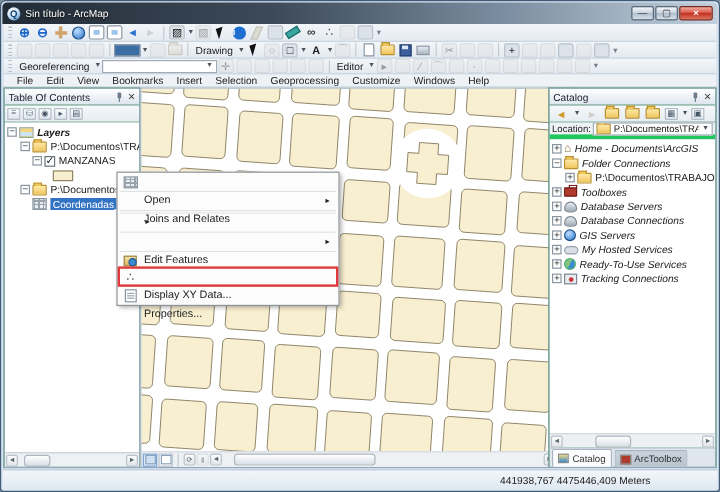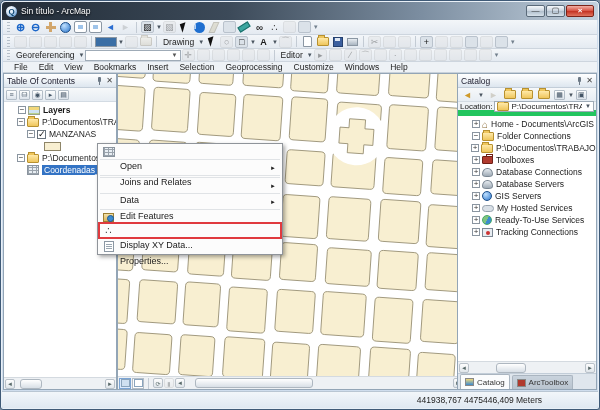--- a/index.html
+++ b/index.html
@@ -76,41 +76,41 @@
     display:flex;align-items:center;padding:0 3px;font-size:8.5px;color:#223;}
   .phead .tools{margin-left:auto;display:flex;gap:3px;align-items:center;}
   .pin{width:8px;height:8px;position:relative;}
   .pin::before{content:"";position:absolute;left:3px;top:0;width:3px;height:5px;background:#6d7a87;border-radius:1px;}
   .pin::after{content:"";position:absolute;left:4px;top:5px;width:1px;height:3px;background:#6d7a87;}
   .xclose{font-size:8px;color:#444;line-height:8px;}
   .ptb{height:14px;background:linear-gradient(#f6f8fa,#e7edf3);border-bottom:1px solid #d3dbe3;display:flex;align-items:center;padding:0 2px;gap:2px;}
   .mini{width:11px;height:10px;border:1px solid #b3bdc7;background:linear-gradient(#fdfefe,#dde4ec);border-radius:1px;display:flex;align-items:center;justify-content:center;font-size:7px;color:#456;}
   .ptree{flex:1;background:#fff;overflow:hidden;padding-top:2px;}
   .trow{display:flex;align-items:center;height:12px;font-size:8.5px;white-space:nowrap;overflow:hidden;}
-  .ind0{padding-left:14px;} .ind1{padding-left:13px;} .ind2{padding-left:23px;} .ind3{padding-left:40px;}
+  .ind0{padding-left:2px;font-style:italic;} .ind1{padding-left:13px;} .ind2{padding-left:23px;} .ind3{padding-left:40px;}
   .exp{width:8px;height:8px;border:1px solid #8a95a0;background:#fff;flex:none;margin-right:2px;
     font-size:8px;line-height:6px;text-align:center;color:#333;}
   .exp.minus::before{content:"−";} .exp.plus::before{content:"+";}
   .ticon{flex:none;margin-right:3px;}
   .i-layers{width:12px;height:9px;background:linear-gradient(180deg,#f2d87b 0 3px,#cfe3f4 3px 6px,#b9d28b 6px);border:1px solid #9aa58f;}
   .i-table{width:12px;height:10px;border:1px solid #8a949e;background-color:#e8eef3;
     background-image:repeating-linear-gradient(90deg,#9aa3ac 0 1px,transparent 1px 4px),
                      repeating-linear-gradient(0deg,#9aa3ac 0 1px,transparent 1px 3px);}
   .cb{width:9px;height:9px;border:1px solid #68737d;background:#fff;position:relative;flex:none;margin-right:3px;}
   .cb.checked::before{content:"✓";position:absolute;top:-2px;left:0px;font-size:9px;color:#111;}
   .swatch{width:17px;height:9px;background:var(--block-fill);border:1px solid var(--block-outline);}
   .sel-label{background:var(--sel-blue);color:#fff;padding:0 2px;}
   .bold{font-weight:bold;}
   .hscroll{height:12px;background:#eef1f4;border-top:1px solid #d4dae0;display:flex;align-items:center;padding:0 1px;}
   .sbtn{width:10px;height:10px;background:linear-gradient(#fdfdfd,#dfe5ea);border:1px solid #b9c1c9;font-size:6px;color:#566;
     display:flex;align-items:center;justify-content:center;flex:none;border-radius:2px;}
   .strack{flex:1;position:relative;height:10px;margin:0 1px;}
   .sthumb{position:absolute;top:0;height:10px;background:linear-gradient(#ffffff,#d8dfe6);border:1px solid #aeb7c0;border-radius:3px;}
   
-  .locrow{height:14px;display:flex;align-items:center;background:#eef2f6;border-bottom:6px solid #22c55e;padding:0 2px;gap:2px;font-size:8px;}
+  .locrow{height:14px;display:flex;align-items:center;background:#eef2f6;border-bottom:4px solid #22c55e;padding:0 2px;gap:2px;font-size:8px;}
   .loccombo{flex:1;height:11px;background:#fff;border:1px solid #9fabb7;display:flex;align-items:center;gap:2px;padding:0 2px;overflow:hidden;}
   .loccombo .txt{white-space:nowrap;overflow:hidden;font-size:8px;}
   
   .i-home::before{content:"⌂";font-size:10px;color:#8a6a34;}
   .i-toolbox{width:11px;height:8px;background:#b03a2e;border:1px solid #6f1f16;position:relative;border-radius:1px;}
   .i-toolbox::before{content:"";position:absolute;top:-3px;left:3px;width:5px;height:2px;border:1px solid #6f1f16;border-bottom:none;}
   .i-db{width:11px;height:9px;background:linear-gradient(#e6ebf0,#9fabb6);border:1px solid #7c8894;border-radius:50% 50% 40% 40%/70% 70% 35% 35%;}
   .i-cloud{width:12px;height:7px;background:#d8dfe6;border:1px solid #97a3af;border-radius:6px;}
   .i-ready{width:10px;height:10px;border-radius:50%;background:linear-gradient(120deg,#7fc37f 50%,#3c8bd0 50%);border:1px solid #4a6;}
   .i-track{width:11px;height:9px;background:#e8edf2;border:1px solid #7c8894;position:relative;}
@@ -514,26 +514,26 @@
         <span>P:\Documentos\TRABAJOS Y C</span>
       </div>
       <div class="trow ind0">
         <span class="exp plus"></span>
         <span class="ticon i-toolbox"></span>
         <span>Toolboxes</span>
       </div>
       <div class="trow ind0">
         <span class="exp plus"></span>
         <span class="ticon i-db"></span>
+        <span>Database Servers</span>
+      </div>
+      <div class="trow ind0">
+        <span class="exp plus"></span>
+        <span class="ticon i-db"></span>
         <span>Database Connections</span>
-      </div>
-      <div class="trow ind0">
-        <span class="exp plus"></span>
-        <span class="ticon i-db"></span>
-        <span>Database Servers</span>
       </div>
       <div class="trow ind0">
         <span class="exp plus"></span>
         <span class="ticon i-globe" style="width:10px;height:10px;"></span>
         <span>GIS Servers</span>
       </div>
       <div class="trow ind0">
         <span class="exp plus"></span>
         <span class="ticon i-cloud"></span>
         <span>My Hosted Services</span>
@@ -582,21 +582,20 @@
     <div class="cm-sep"></div>
     <div class="cm-item">
       <span class="cm-ico"></span>
       <span class="cm-label">Joins and Relates</span>
       <span class="cm-arrow">►</span>
     </div>
     <div class="cm-sep"></div>
     <div class="cm-sep"></div>
     <div class="cm-item">
       <span class="cm-ico"></span>
-      <span class="cm-label">Data</span>
       <span class="cm-arrow">►</span>
     </div>
     <div class="cm-sep"></div>
     <div class="cm-item">
       <span class="cm-ico"></span>
       <span class="cm-label">Edit Features</span>
       <span class="cm-arrow">►</span>
     </div>
     <div class="cm-sep"></div>
     <div class="cm-item">

